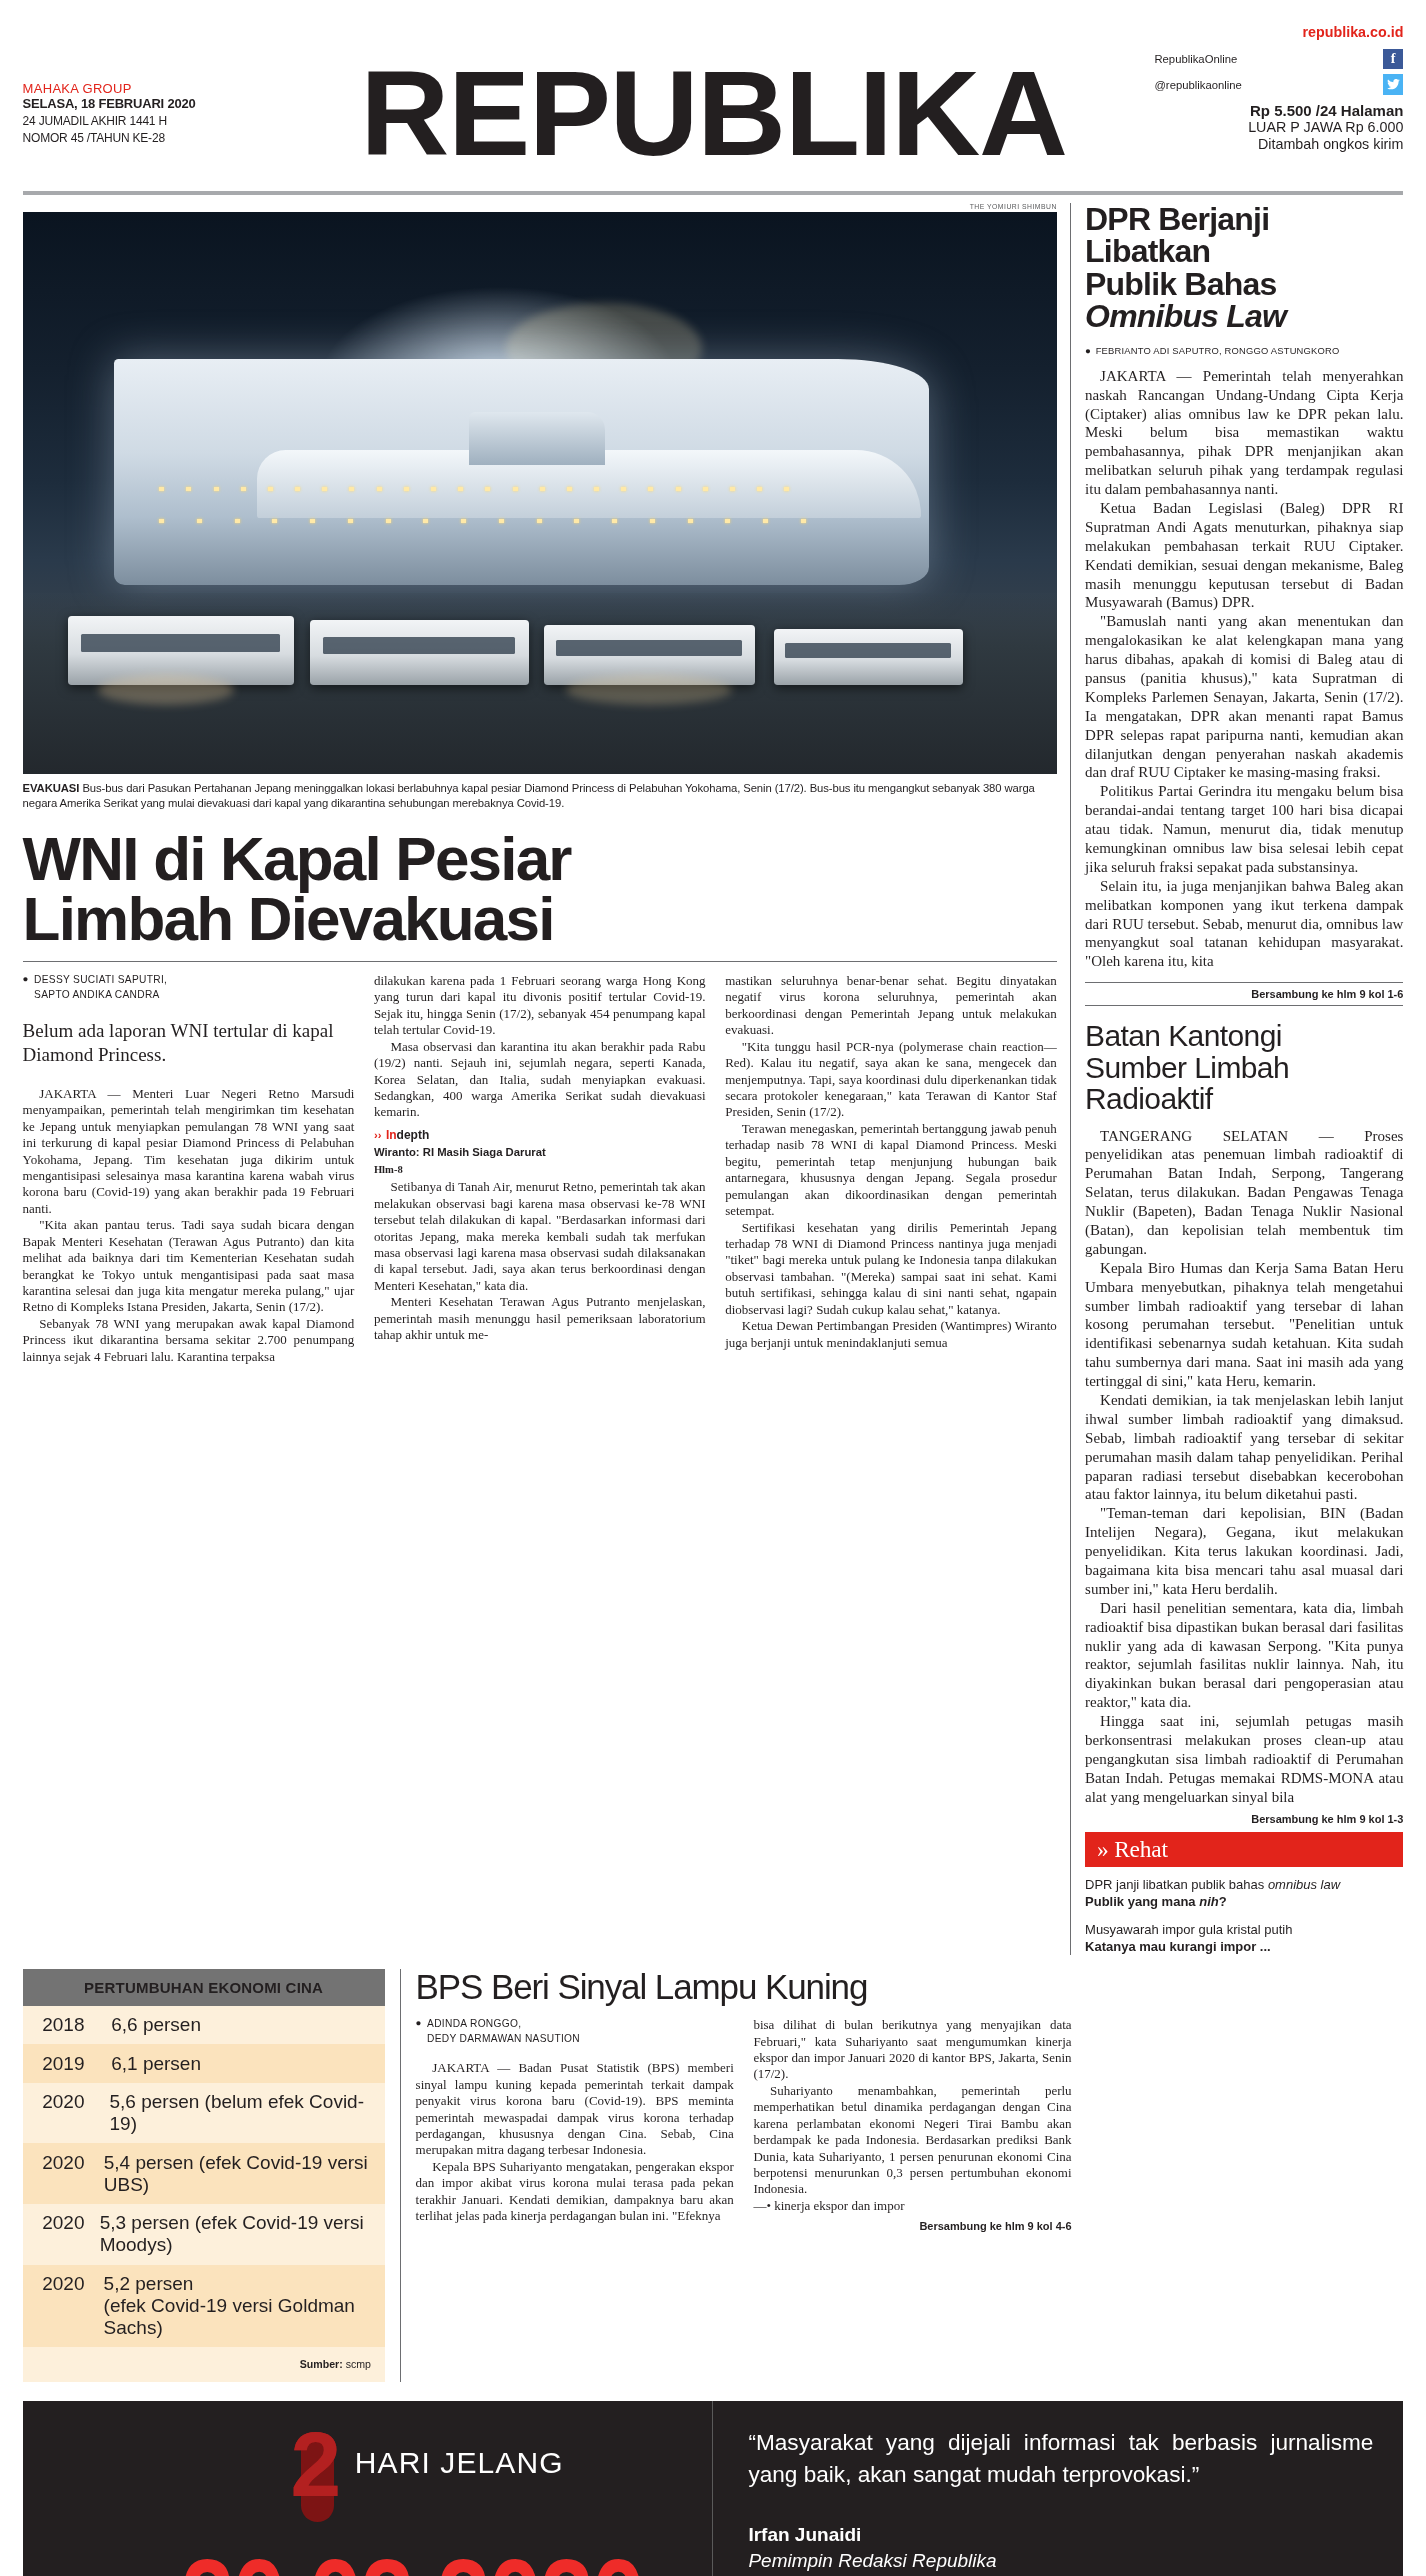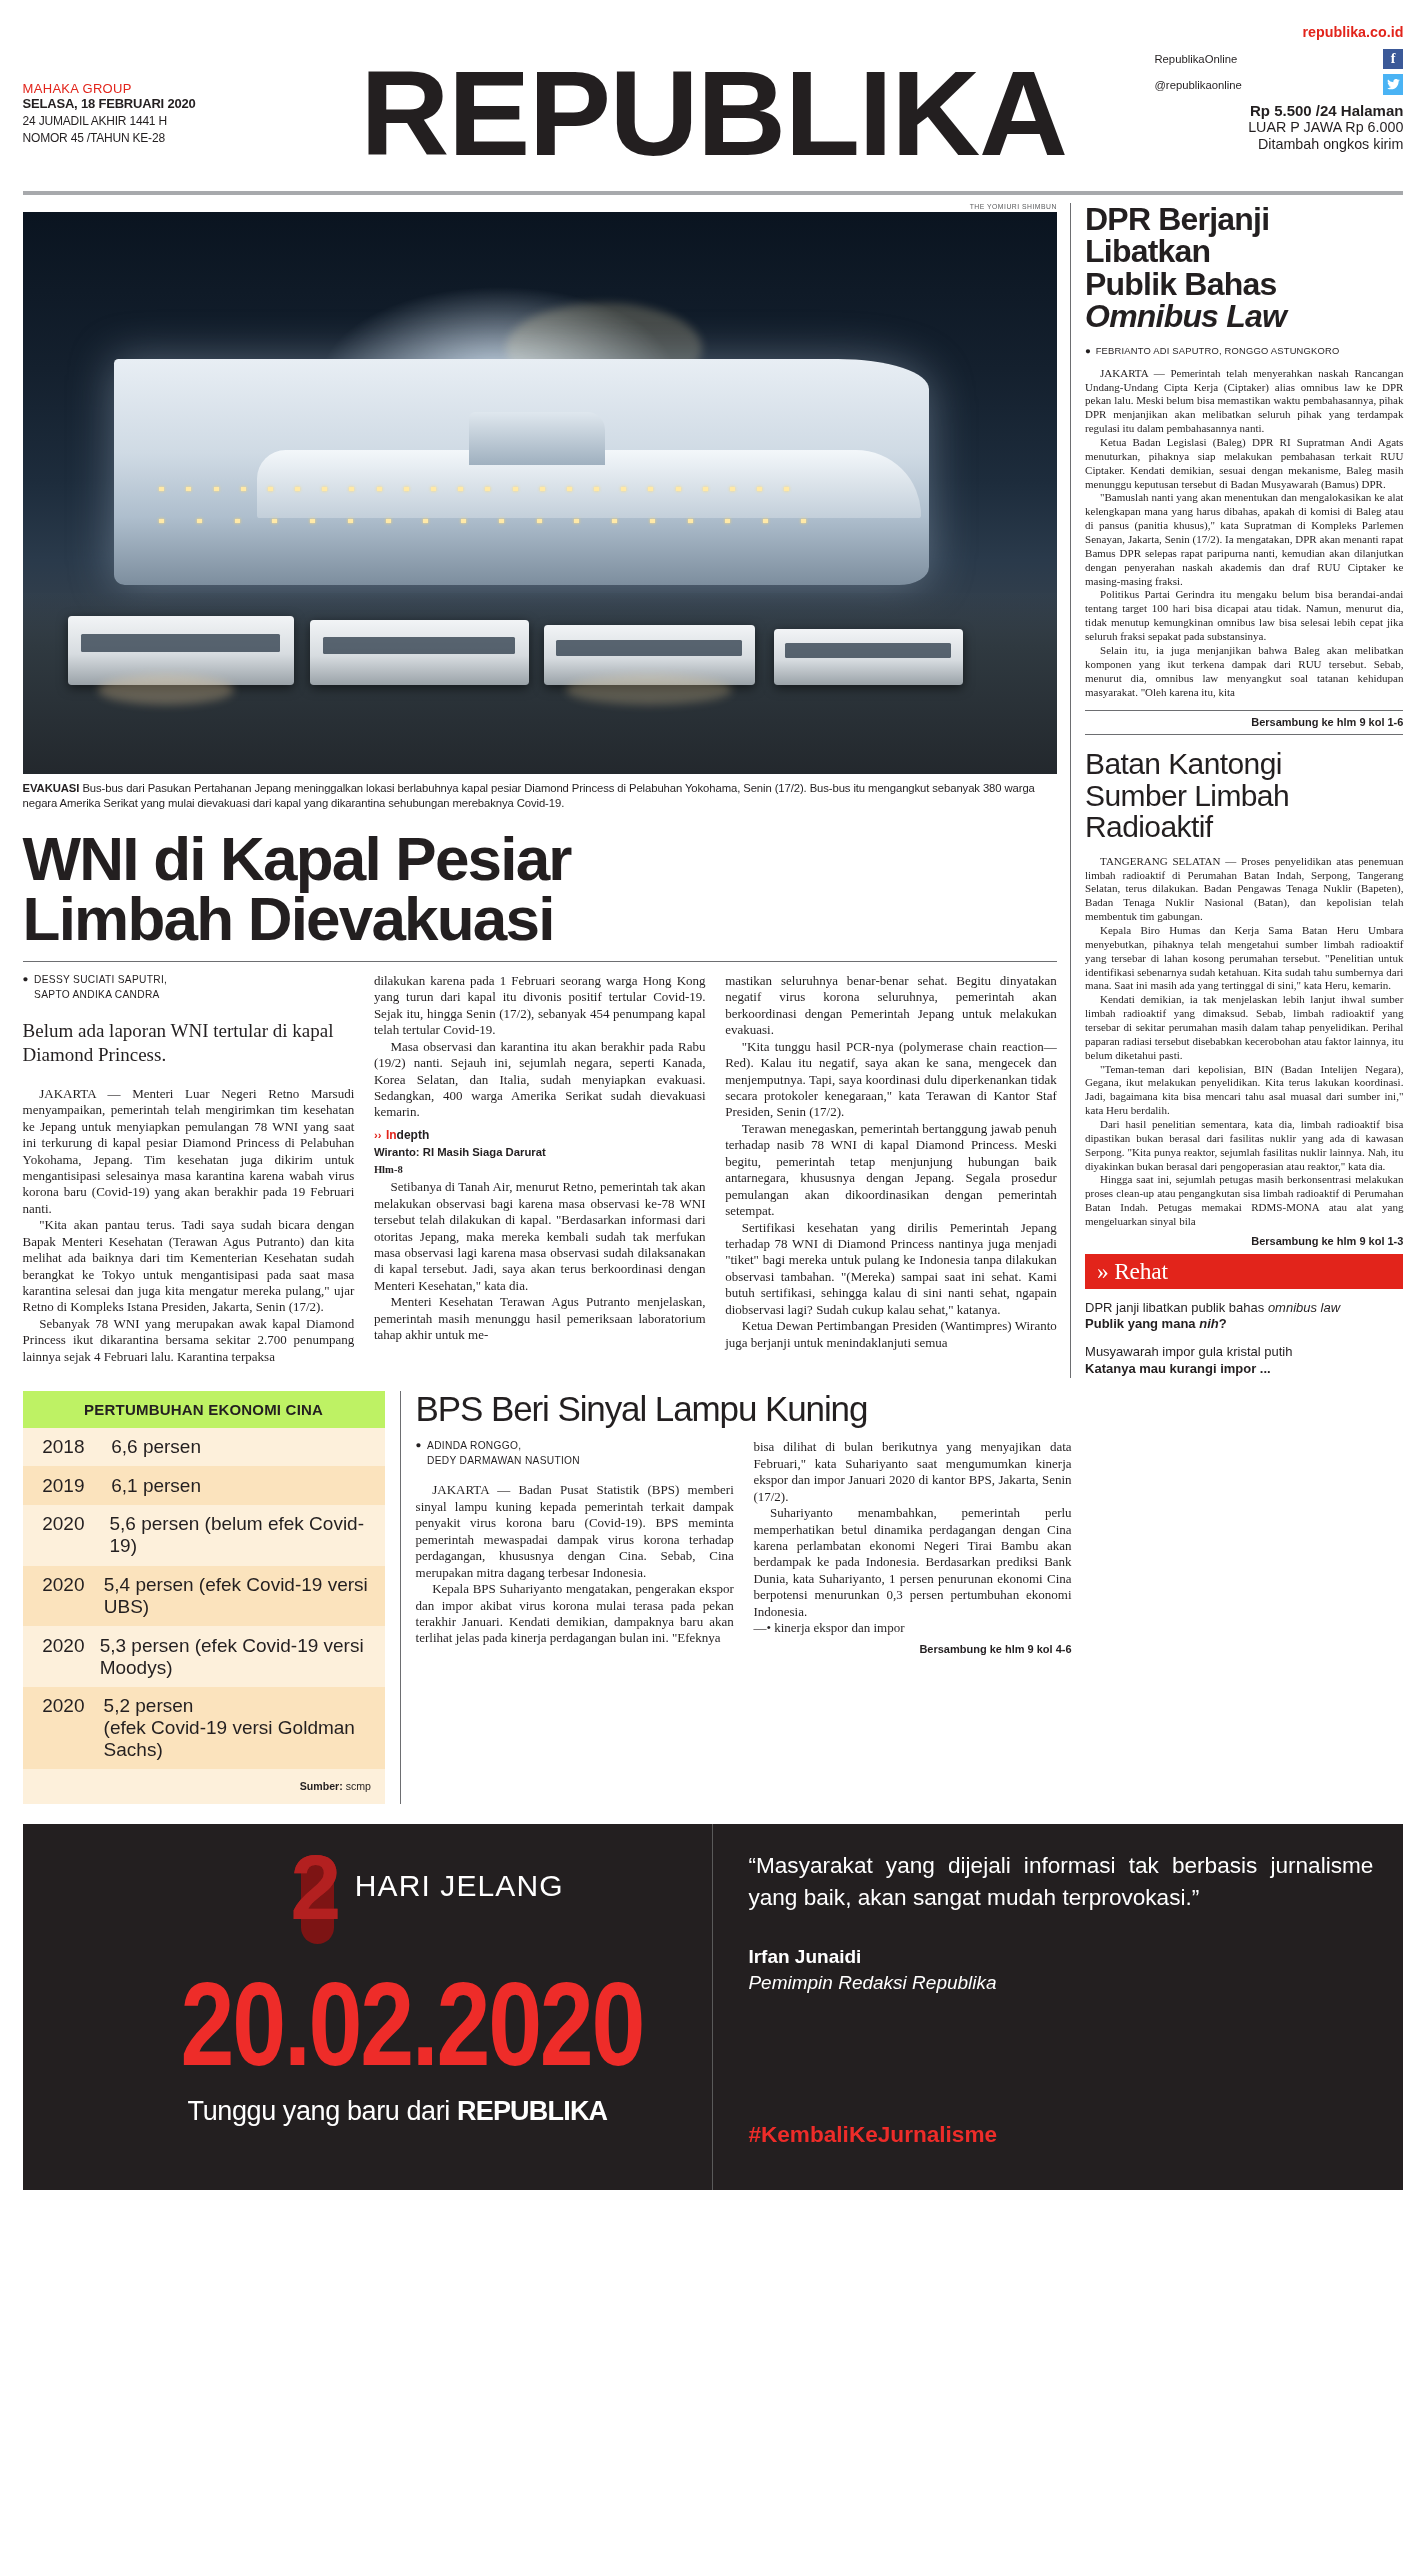--- a/index.html
+++ b/index.html
@@ -118,42 +118,42 @@
   
   .r-head {
     font-weight: 700; font-size: 32px; line-height: 1.02; letter-spacing: -0.8px; margin-bottom: 12px;
   }
   .r-head em { font-style: italic; }
   .r-head2 {
     font-weight: 300; font-size: 30px; line-height: 1.05; letter-spacing: -0.6px; margin: 13.6px 0 12px;
   }
   .r-byline { font-size: 9.4px; letter-spacing: 0.2px; display: flex; gap: 4.5px; margin-bottom: 9px; }
   p.rbody {
-    font-family: "Liberation Serif", serif; font-size: 11px; line-height: 1.26;
+    font-family: "Liberation Serif", serif; font-size: 15px; line-height: 1.26;
     text-align: justify; text-indent: 15px; hyphens: auto;
   }
   .jump { font-weight: 700; font-size: 11px; text-align: right; padding: 5.3px 0;
           border-top: 0.8px solid #6d6e71; border-bottom: 0.8px solid #6d6e71; margin: 10.6px 0 0; }
   .jump-plain { font-weight: 700; font-size: 11px; text-align: right; padding: 6px 0 7.5px; }
 
   
   .rehat-bar { background: #e2241b; color: #fff; font-family: "Liberation Serif", serif;
                font-size: 23.4px; padding: 3.8px 12px; letter-spacing: -0.2px; }
   .rehat-item { margin-top: 10.6px; font-size: 13px; line-height: 1.3; }
   .rehat-item .q { font-weight: 400; }
   .rehat-item .a { font-weight: 700; }
   .rehat-item em { font-style: italic; }
 
   
   .lower { display: flex; gap: 0; margin-top: 13.6px; }
   .lower-left { width: 377px; padding-right: 15px; }
   .lower-right { width: 672px; padding-left: 15px; border-left: 0.8px solid #6d6e71; }
 
   .tbl { background: #fdf0db; }
-  .tbl-head { background: #bef264; text-align: center; font-weight: 700; font-size: 15px;
+  .tbl-head { background: #737373; text-align: center; font-weight: 700; font-size: 15px;
               letter-spacing: 0.2px; padding: 9.8px 4.5px; }
   .tbl-row { display: flex; padding: 8.3px 0 8.3px 19.6px; font-size: 19px; }
   .tbl-row .y { width: 69px; }
   .tbl-row:nth-child(odd) { background: #fbe3bd; }
   .tbl-row:nth-child(even) { background: #fdf0db; }
   .tbl-src { text-align: right; font-size: 10.6px; padding: 10.6px 13.6px 12px; background: #fdf0db; }
   .tbl-src b { font-weight: 700; }
 
   .bps-head { font-weight: 400; font-size: 35px; line-height: 1.03; letter-spacing: -1.1px; margin-bottom: 12px; }
   .cols2 { display: flex; gap: 19.6px; }

